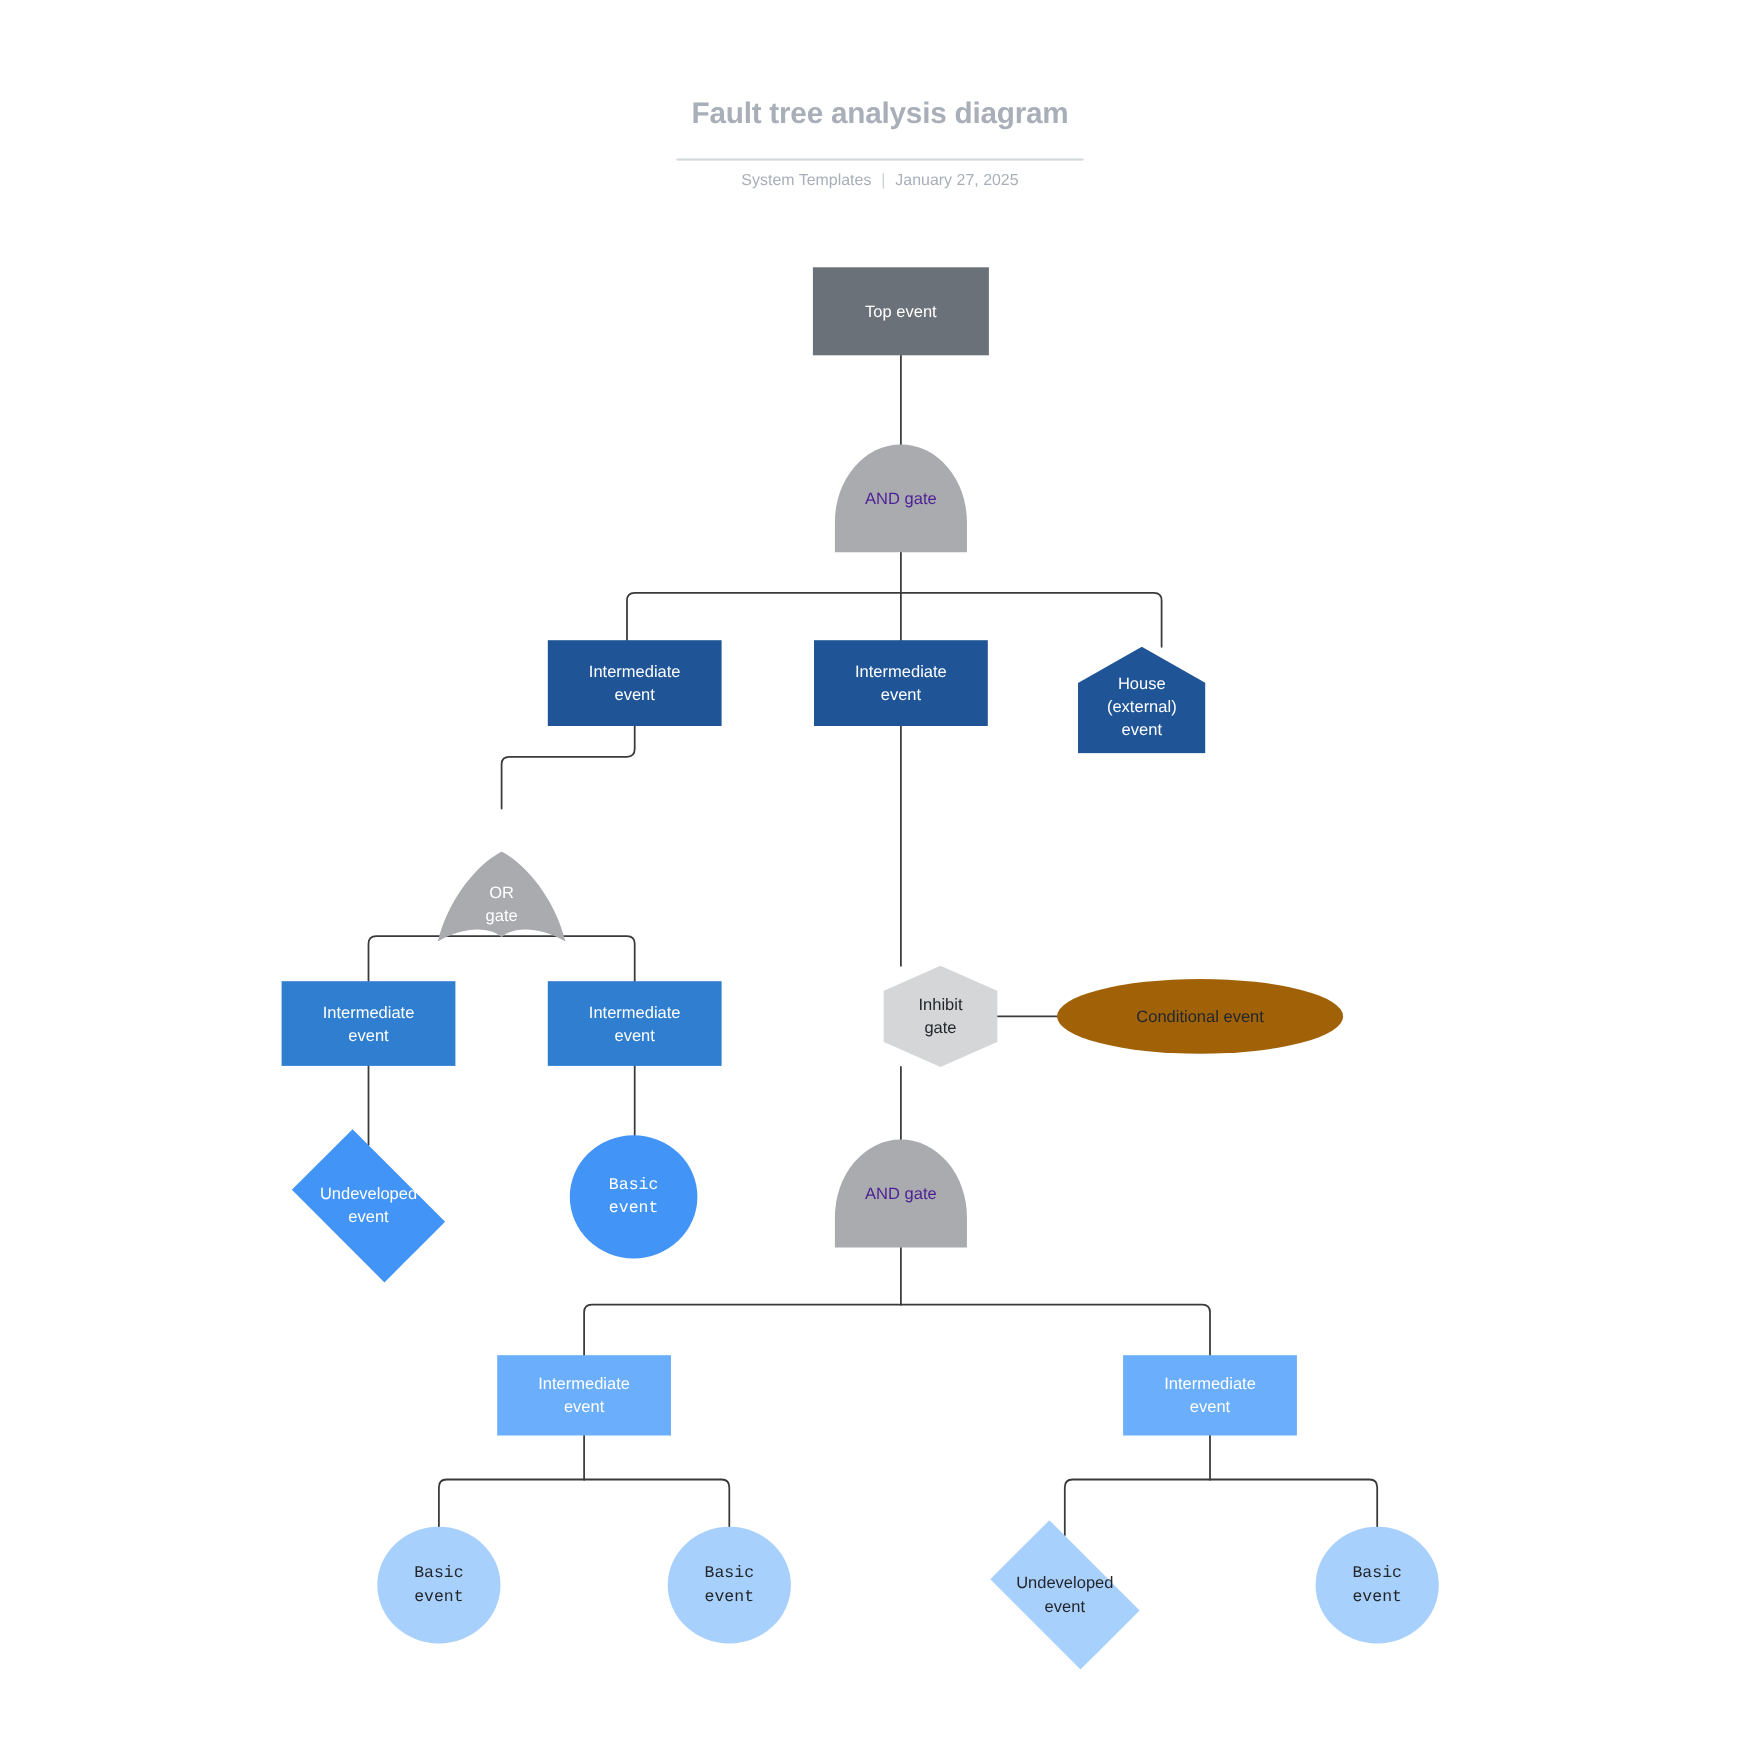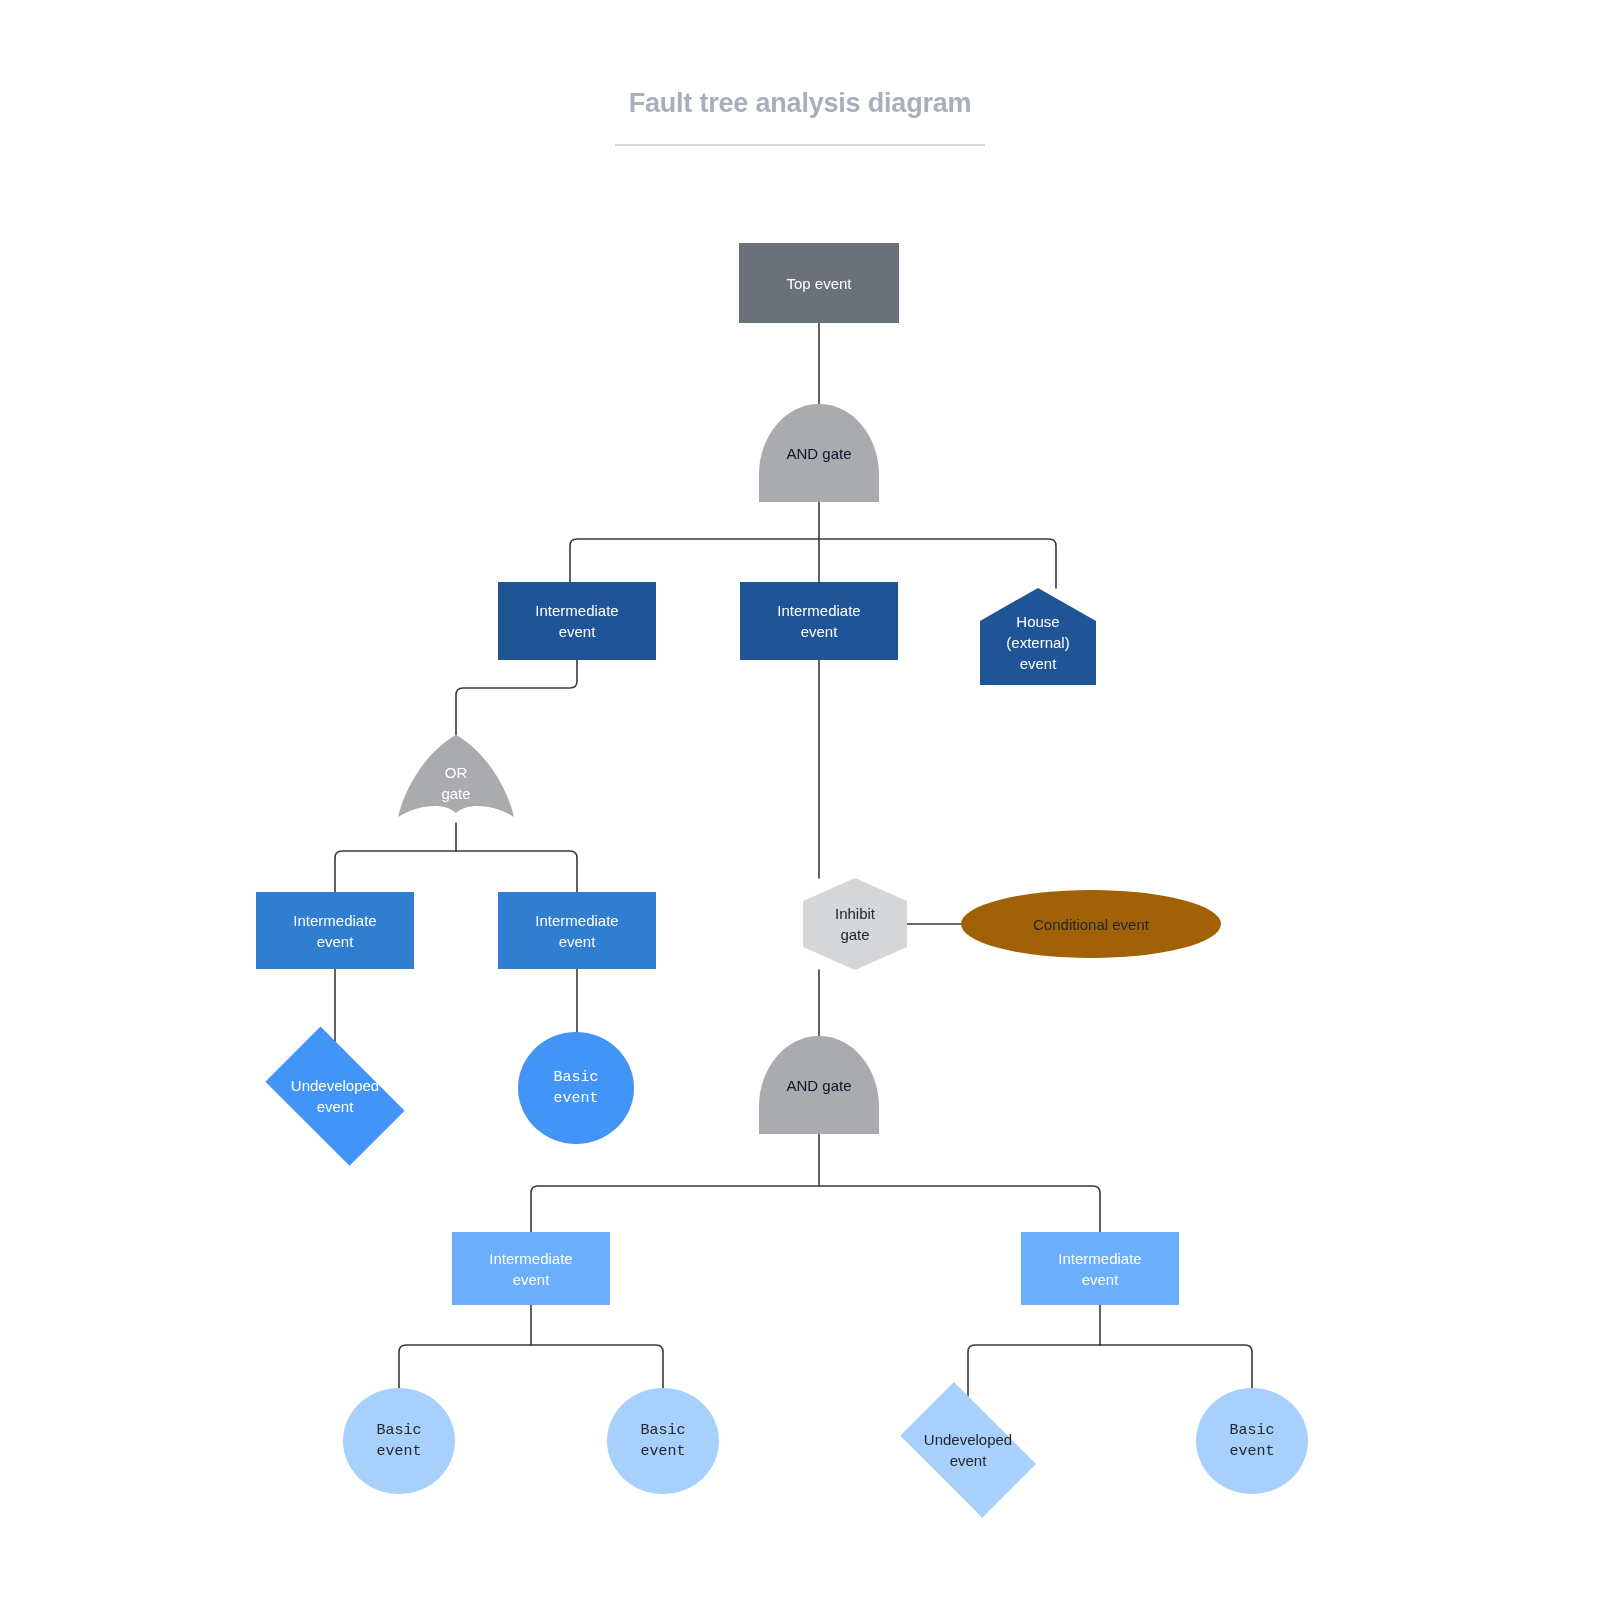--- a/index.html
+++ b/index.html
@@ -81,21 +81,21 @@
     z-index: 2;
   }
 
   
   .c-top    { background: #6b7179; color: #ffffff; }
   .c-dark   { background: #1f5596; color: #ffffff; }
   .c-mid    { background: #2f7ed0; color: #ffffff; }
   .c-bright { background: #4294f7; color: #ffffff; }
   .c-light  { background: #6aaefc; color: #ffffff; }
   .c-pale   { background: #a8d0fd; color: #23272b; }
-  .c-gate   { background: #a9abae; color: #0f172a; }
+  .c-gate   { background: #a9abae; color: #4c1d95; }
   .c-cond   { background: #a16207; color: #23272b; }
 
   
   .rect { }
 
   .circle { border-radius: 50%; font-family: Liberation Mono, monospace; }
 
   .ellipse { border-radius: 50%; }
 
   .diamond {
@@ -142,20 +142,23 @@
     background: #1f5596;
     clip-path: polygon(50% 0%, 100% 34%, 100% 100%, 0% 100%, 0% 34%);
     z-index: 1;
   }
 </style>
 </head>
 <body>
 
 <div id="header">
   <div id="doc-title">Fault tree analysis diagram</div>
+  <div id="subtitle-row">
+    <span>System Templates</span><span class="sep">|</span><span>January 27, 2025</span>
+  </div>
 </div>
 
 <div id="canvas">
 
   <svg id="connectors" viewBox="0 0 1600 1600" xmlns="http://www.w3.org/2000/svg" fill="none" stroke="#3a3a3a" stroke-width="1.6" stroke-linecap="round">
 
     <path d="M819,323 L819,404"></path>
 
     <path d="M819,502 L819,539"></path>
     <path d="M819,539 L577,539 Q570,539 570,546 L570,582"></path>
@@ -209,21 +212,21 @@
 event</span>
   </div>
 
   <div class="node house" style="left:980px; top:588px; width:116px; height:97px;">
     <span class="house-fill"></span>
     <span class="label" style="color:#ffffff; margin-top:12px;">House
 (external)
 event</span>
   </div>
 
-  <div class="node gate-or" style="left:396px; top:735px; width:120px; height:88px;">
+  <div class="node gate-or" style="left:396px; top:774px; width:120px; height:88px;">
     <svg viewBox="0 0 120 88" preserveAspectRatio="none">
       <path d="M60,0 C86,14 110,48 118,82 C96,68 70,68 60,78 C50,68 24,68 2,82 C10,48 34,14 60,0 Z" fill="#a9abae"></path>
     </svg>
     <span class="label" style="color:#ffffff; margin-top:8px;">OR
 gate</span>
   </div>
 
   <div class="node rect c-mid" style="left:256px; top:892px; width:158px; height:77px;">
     <span class="label">Intermediate
 event</span>

